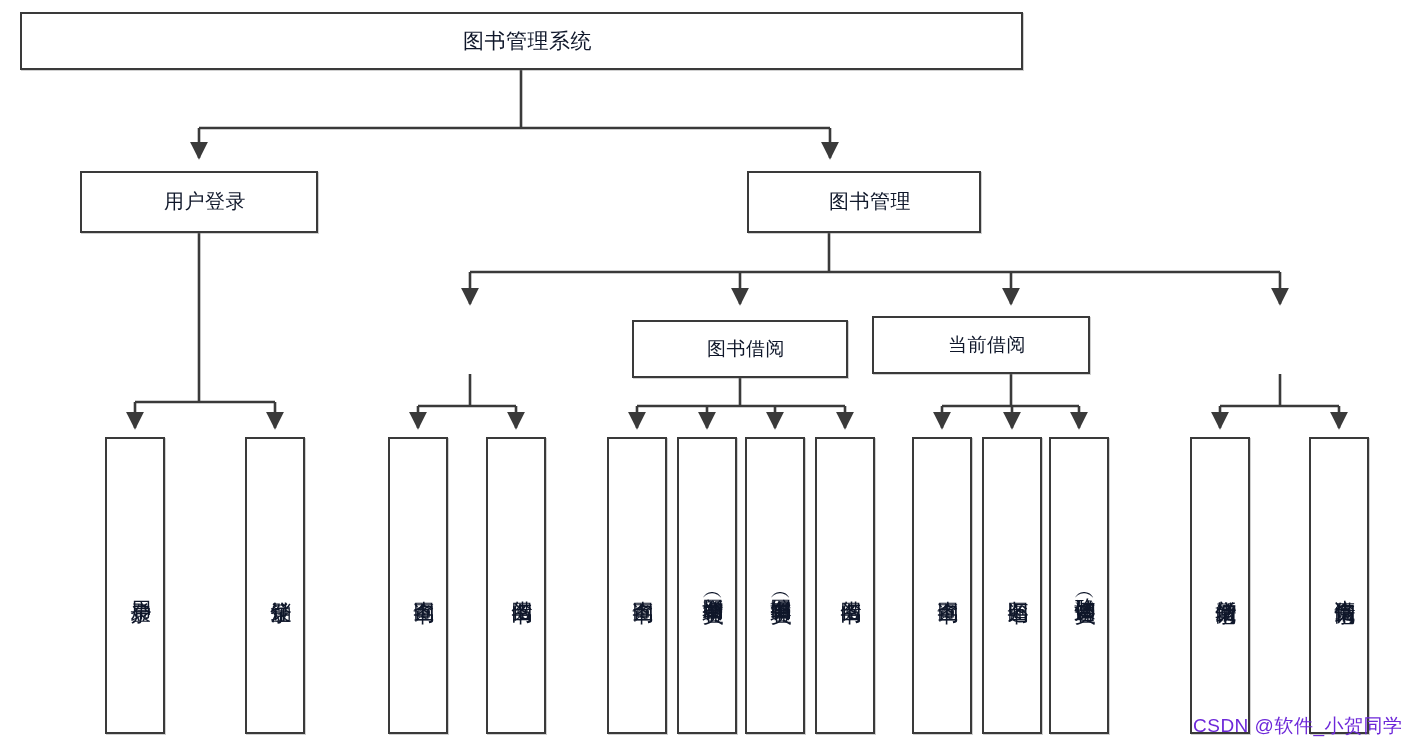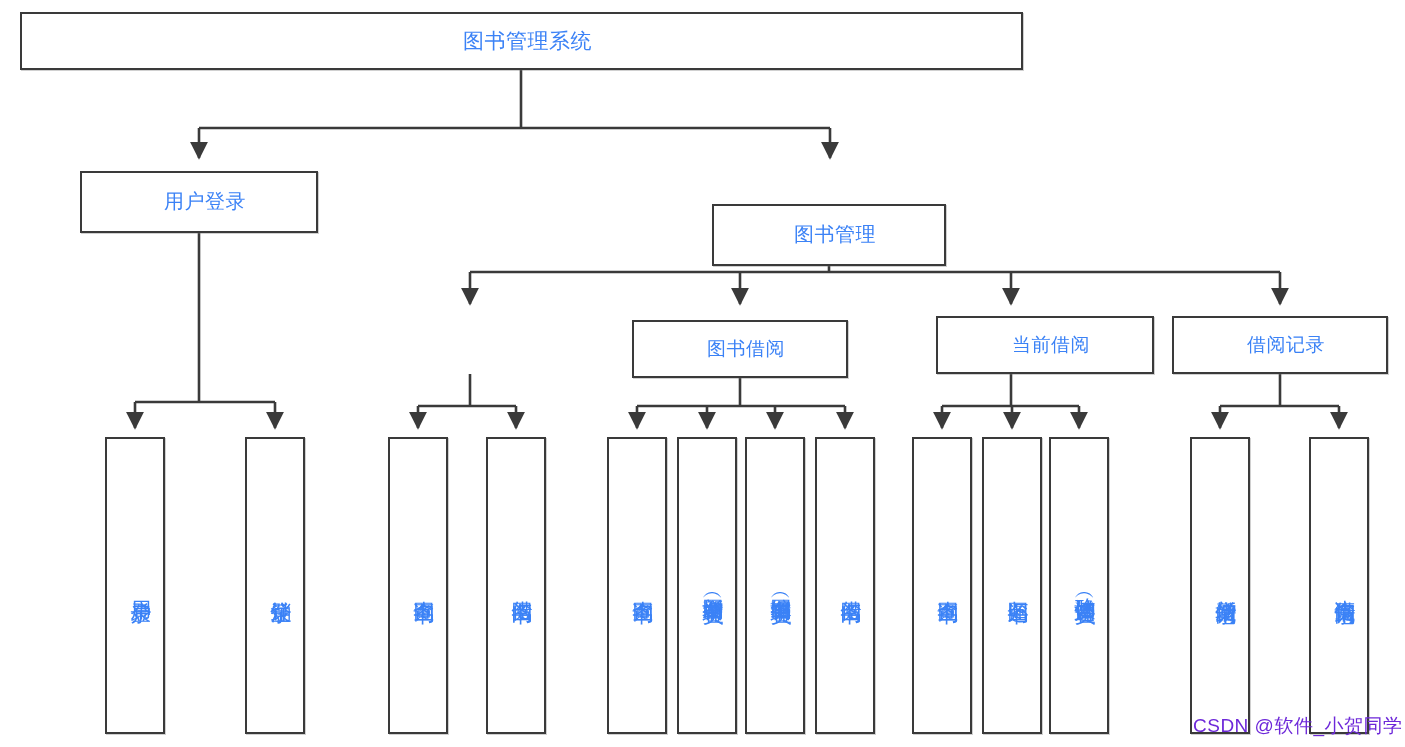--- a/index.html
+++ b/index.html
@@ -26,21 +26,21 @@
     pointer-events: none;
   }
   .node {
     position: absolute;
     box-sizing: border-box;
     border: 2px solid #3a3a3a;
     background: #ffffff;
     display: flex;
     align-items: center;
     justify-content: center;
-    color: #3b82f6;
+    color: #0f172a;
     box-shadow: 1px 1px 0 rgba(120,120,120,0.35);
     padding-left: 12px;
   }
   .node .label {
     display: block;
     text-align: center;
     line-height: 1.08;
     letter-spacing: 0.5px;
   }
   .node.root .label { font-size: 21px; }
@@ -123,32 +123,29 @@
     </g>
   </svg>
 
   <div class="node root" style="left:20px; top:12px; width:1003px; height:58px;">
     <span class="label">图书管理系统</span>
   </div>
 
   <div class="node lvl2" style="left:80px; top:171px; width:238px; height:62px;">
     <span class="label">用户登录</span>
   </div>
-  <div class="node lvl2" style="left:712px; top:171px; width:234px; height:62px;margin-top:33px;">
+  <div class="node lvl2" style="left:747px; top:171px; width:234px; height:62px;">
     <span class="label">图书管理</span>
   </div>
 
   <div class="node lvl3" style="left:632px; top:320px; width:216px; height:58px;">
     <span class="label">图书借阅</span>
   </div>
-  <div class="node lvl3" style="left:936px; top:316px; width:218px; height:58px;">
+  <div class="node lvl3" style="left:872px; top:316px; width:218px; height:58px;">
     <span class="label">当前借阅</span>
-  </div>
-  <div class="node lvl3" style="left:1172px; top:316px; width:216px; height:58px;">
-    <span class="label">借阅记录</span>
   </div>
 
   <div class="node leaf" style="left:105px; top:437px; width:60px; height:297px;">
     <span class="label">用户登录</span>
   </div>
   <div class="node leaf" style="left:245px; top:437px; width:60px; height:297px;">
     <span class="label">注销登录</span>
   </div>
   <div class="node leaf" style="left:388px; top:437px; width:60px; height:297px;">
     <span class="label">查询图书</span>

